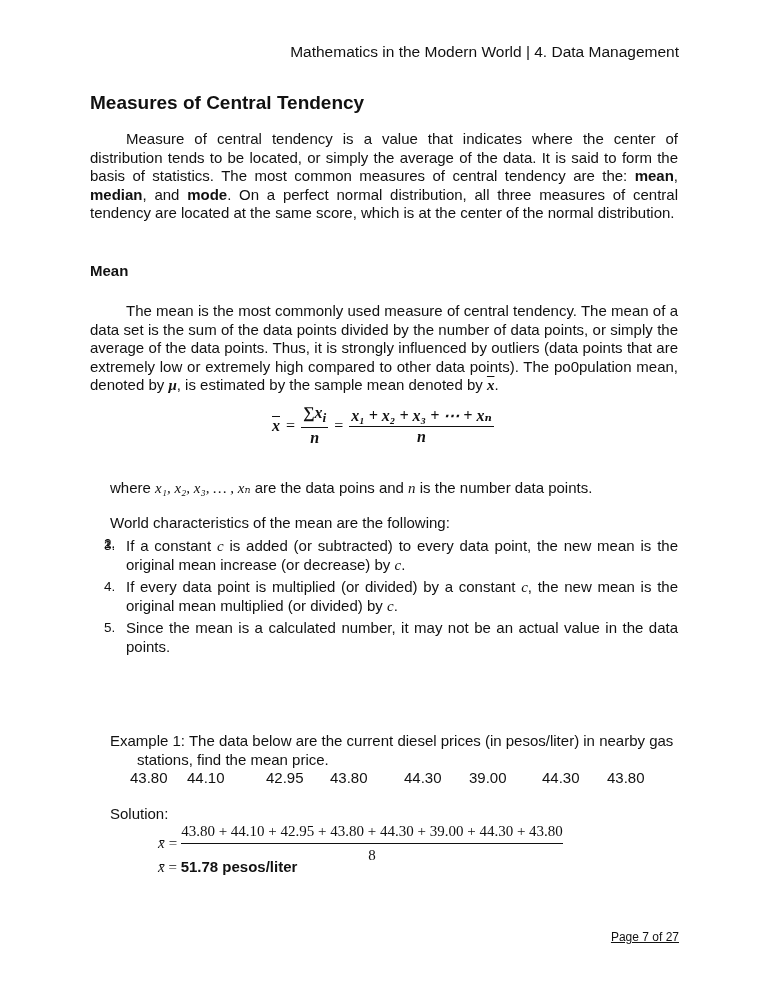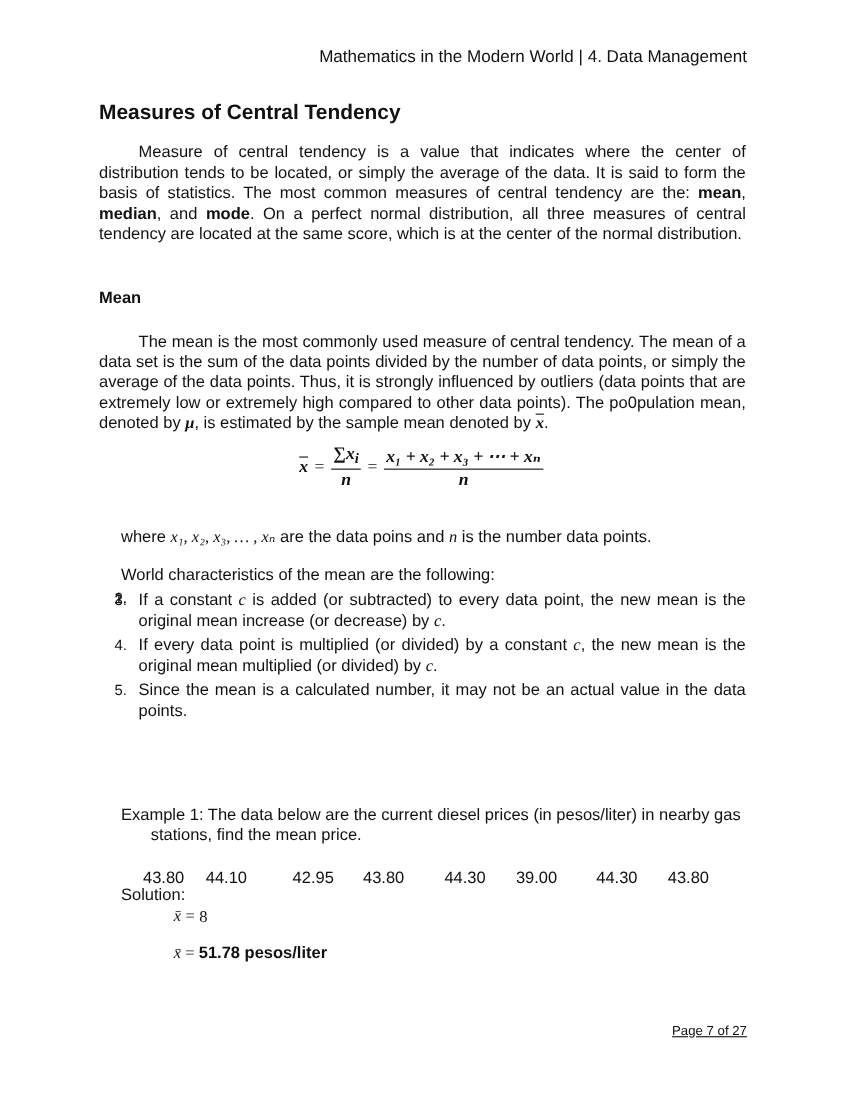--- a/index.html
+++ b/index.html
@@ -19,21 +19,21 @@
     .xbar { text-decoration: overline; }
     .frac { display: inline-flex; flex-direction: column; align-items: center; vertical-align: middle; text-align: right; }
     .frac .num { border-bottom: 1.3px solid #111; padding: 0 2px 1px 2px; }
     .frac .den { padding-top: 1px; }
     .formula1 { left: 272px; top: 404px; font-size: 16px; display: flex; align-items: center; gap: 6px; white-space: nowrap; }
     .line { left: 90px; white-space: nowrap; font-size: 15px; margin-left: 20px; }
     .list { left: 90px; width: 588px; }
     .li { position: relative; padding-left: 36px; line-height: 18.6px; text-align: justify; margin-bottom: 4px; }
     .li .num { position: absolute; left: 14px; top: 0; font-size: 13.5px; }
     .data-row { left: 130px; top: 769px; font-size: 15px; }
-    .data-row span { position: absolute; white-space: nowrap; top: 0; margin-top: 21px; }
+    .data-row span { position: absolute; white-space: nowrap; top: 0; }
     .sol { left: 90px; top: 805px; }
     .formula2 { left: 158px; top: 823px; display: flex; align-items: center; gap: 4px; font-family: "Liberation Serif", "DejaVu Serif", serif; font-size: 15px; white-space: nowrap; }
     .formula2 .frac .num { padding: 0 0 3px 0; border-bottom: 1.2px solid #111; }
     .formula2 .frac .den { padding-top: 3px; }
     .result { left: 158px; top: 858px; white-space: nowrap; font-size: 15px; }
     .result b { font-family: "Liberation Sans", sans-serif; font-weight: bold; }
     .footer { right: 89px; top: 930px; font-size: 12px; white-space: nowrap; text-decoration: underline; }
   </style>
 </head>
 <body>
@@ -100,19 +100,20 @@
   <span style="left:412px;">44.30</span>
   <span style="left:477px;">43.80</span>
 </div>
 
 <div class="abs line sol">Solution:</div>
 
 <div class="abs formula2">
   <span class="math">x̄</span>
   <span>=</span>
   <span class="frac">
+    <span class="num">43.80 + 44.10 + 42.95 + 43.80 + 44.30 + 39.00 + 44.30 + 43.80</span>
     <span class="den">8</span>
   </span>
 </div>
 
 <div class="abs result"><span class="math">x̄</span><span style="font-family:'Liberation Serif',serif;"> = </span><b>51.78 pesos/liter</b></div>
 
 <div class="abs footer">Page 7 of 27</div>
 
 </body></html>

